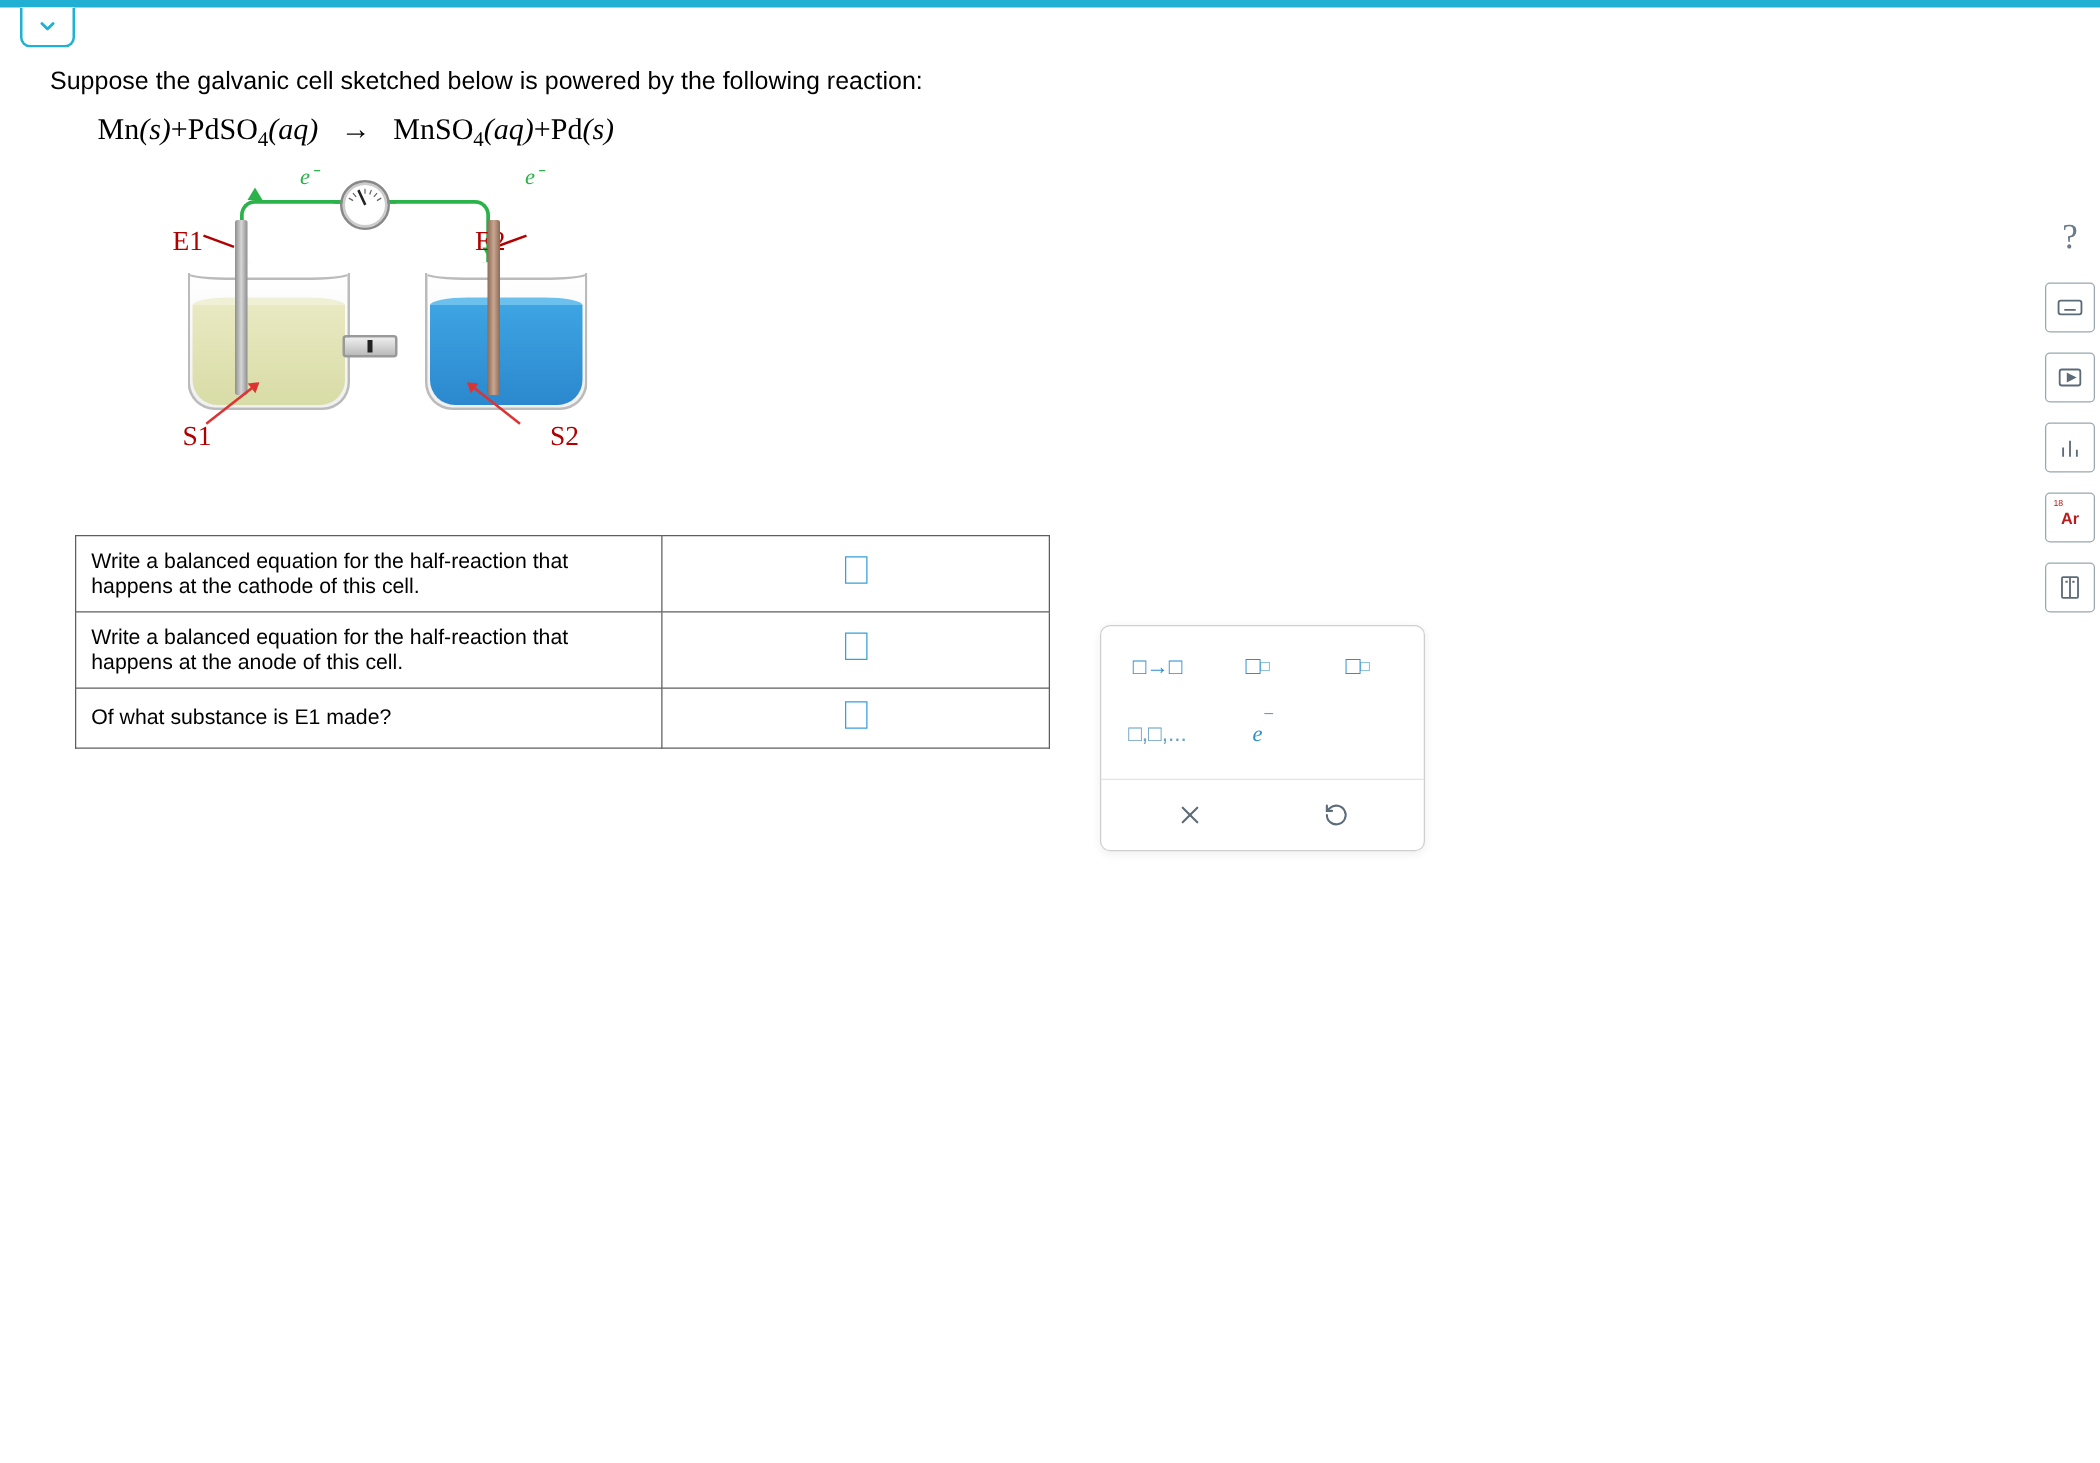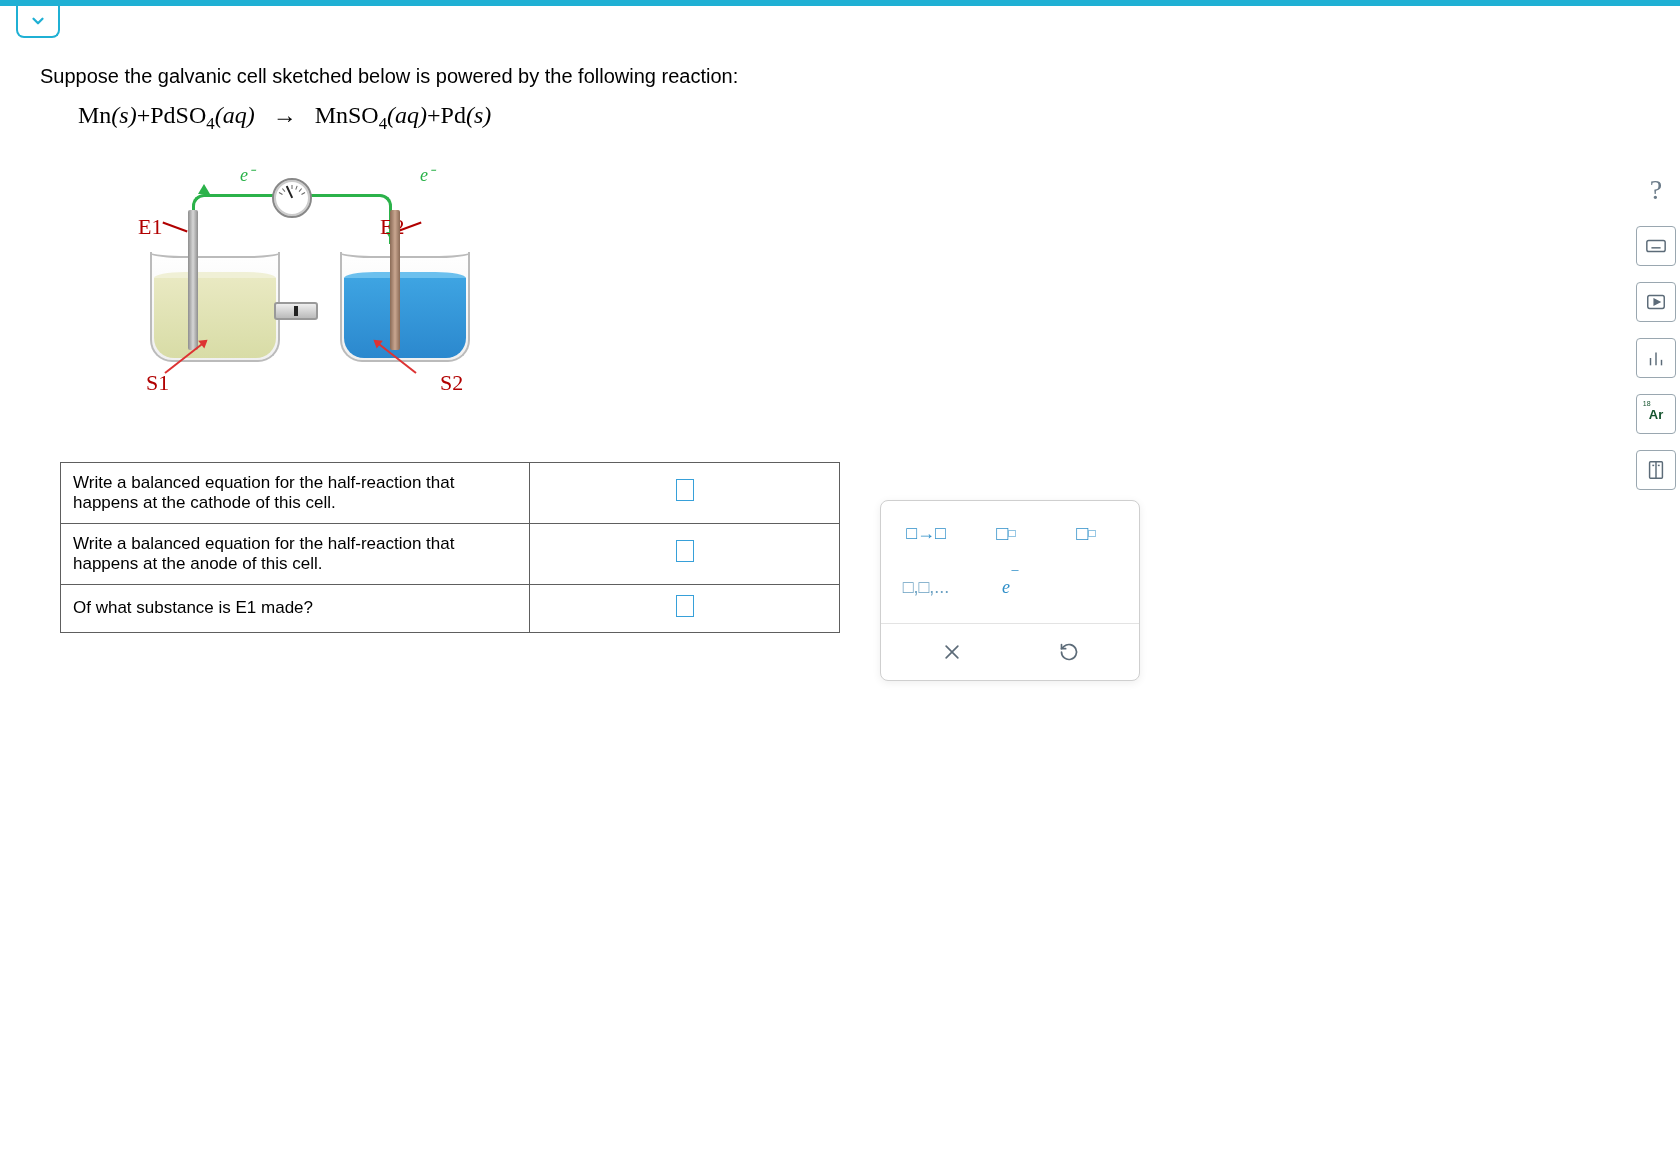--- a/index.html
+++ b/index.html
@@ -10,22 +10,22 @@
   .dropdown-tab {
     position:absolute; top:6px; left:16px; width:44px; height:32px;
     border:2px solid #1fb0d4; border-top:none; border-radius:0 0 8px 8px;
     display:flex; align-items:center; justify-content:center; cursor:pointer;
     background:#fff;
   }
   .dropdown-tab svg { width:18px; height:18px; stroke:#1fb0d4; }
 
   .content { position:absolute; top:50px; left:40px; right:80px; }
 
-  .prompt { font-size:20px; color:#000; margin:15px 0 14px 0; }
-  .equation { font-family: "Times New Roman", Times, serif; font-size:24px; margin-left:38px; margin-bottom:28px; }
+  .prompt { font-size:20px; color:#000; margin:4px 0 14px 0; }
+  .equation { font-family: "Times New Roman", Times, serif; font-size:24px; margin-left:38px; margin-bottom:6px; }
   .equation .it { font-style: italic; }
   sub { font-size:0.7em; vertical-align:sub; }
   sup { font-size:0.7em; vertical-align:super; }
 
   
   .diagram { position:relative; width:420px; height:260px; margin-left:40px; margin-bottom:40px; }
   
   .meter { position:absolute; top:16px; left:192px; width:40px; height:40px; border-radius:50%;
            background:radial-gradient(circle at 50% 50%, #fff 0 60%, #e9e9e9 100%);
            border:2px solid #888; box-shadow:inset 0 0 0 2px #ccc; }
@@ -107,21 +107,21 @@
   .action-row{display:flex;justify-content:space-around;}
   .action-btn{width:44px;height:36px;display:flex;align-items:center;justify-content:center;cursor:pointer;border-radius:4px;}
   .action-btn svg{width:20px;height:20px;}
 
   
   .sidebar{position:absolute;right:4px;top:170px;display:flex;flex-direction:column;gap:16px;align-items:center;}
   .sbtn{width:40px;height:40px;border:1px solid #9aa7b0;border-radius:4px;display:flex;align-items:center;justify-content:center;cursor:pointer;background:#fff;}
   .sbtn svg{width:22px;height:22px;stroke:#5c6b78;fill:none;stroke-width:1.6;}
   .sbtn.help{border:none;}
   .sbtn.help span{font-size:28px;color:#6a7a88;font-family:"Times New Roman",serif;}
-  .sbtn .ar{font-size:13px;font-weight:600;color:#14532d;position:relative;}
+  .sbtn .ar{font-size:13px;font-weight:600;color:#b91c1c;position:relative;}
   .sbtn .ar .num{position:absolute;top:-7px;left:-6px;font-size:7px;font-weight:400;}
 </style>
 </head>
 <body>
 
 <div class="topbar"></div>
 <div class="dropdown-tab">
   <svg viewBox="0 0 24 24" fill="none" stroke-width="3" stroke-linecap="round" stroke-linejoin="round">
       <polyline points="6 9 12 15 18 9"></polyline>
     </svg>

